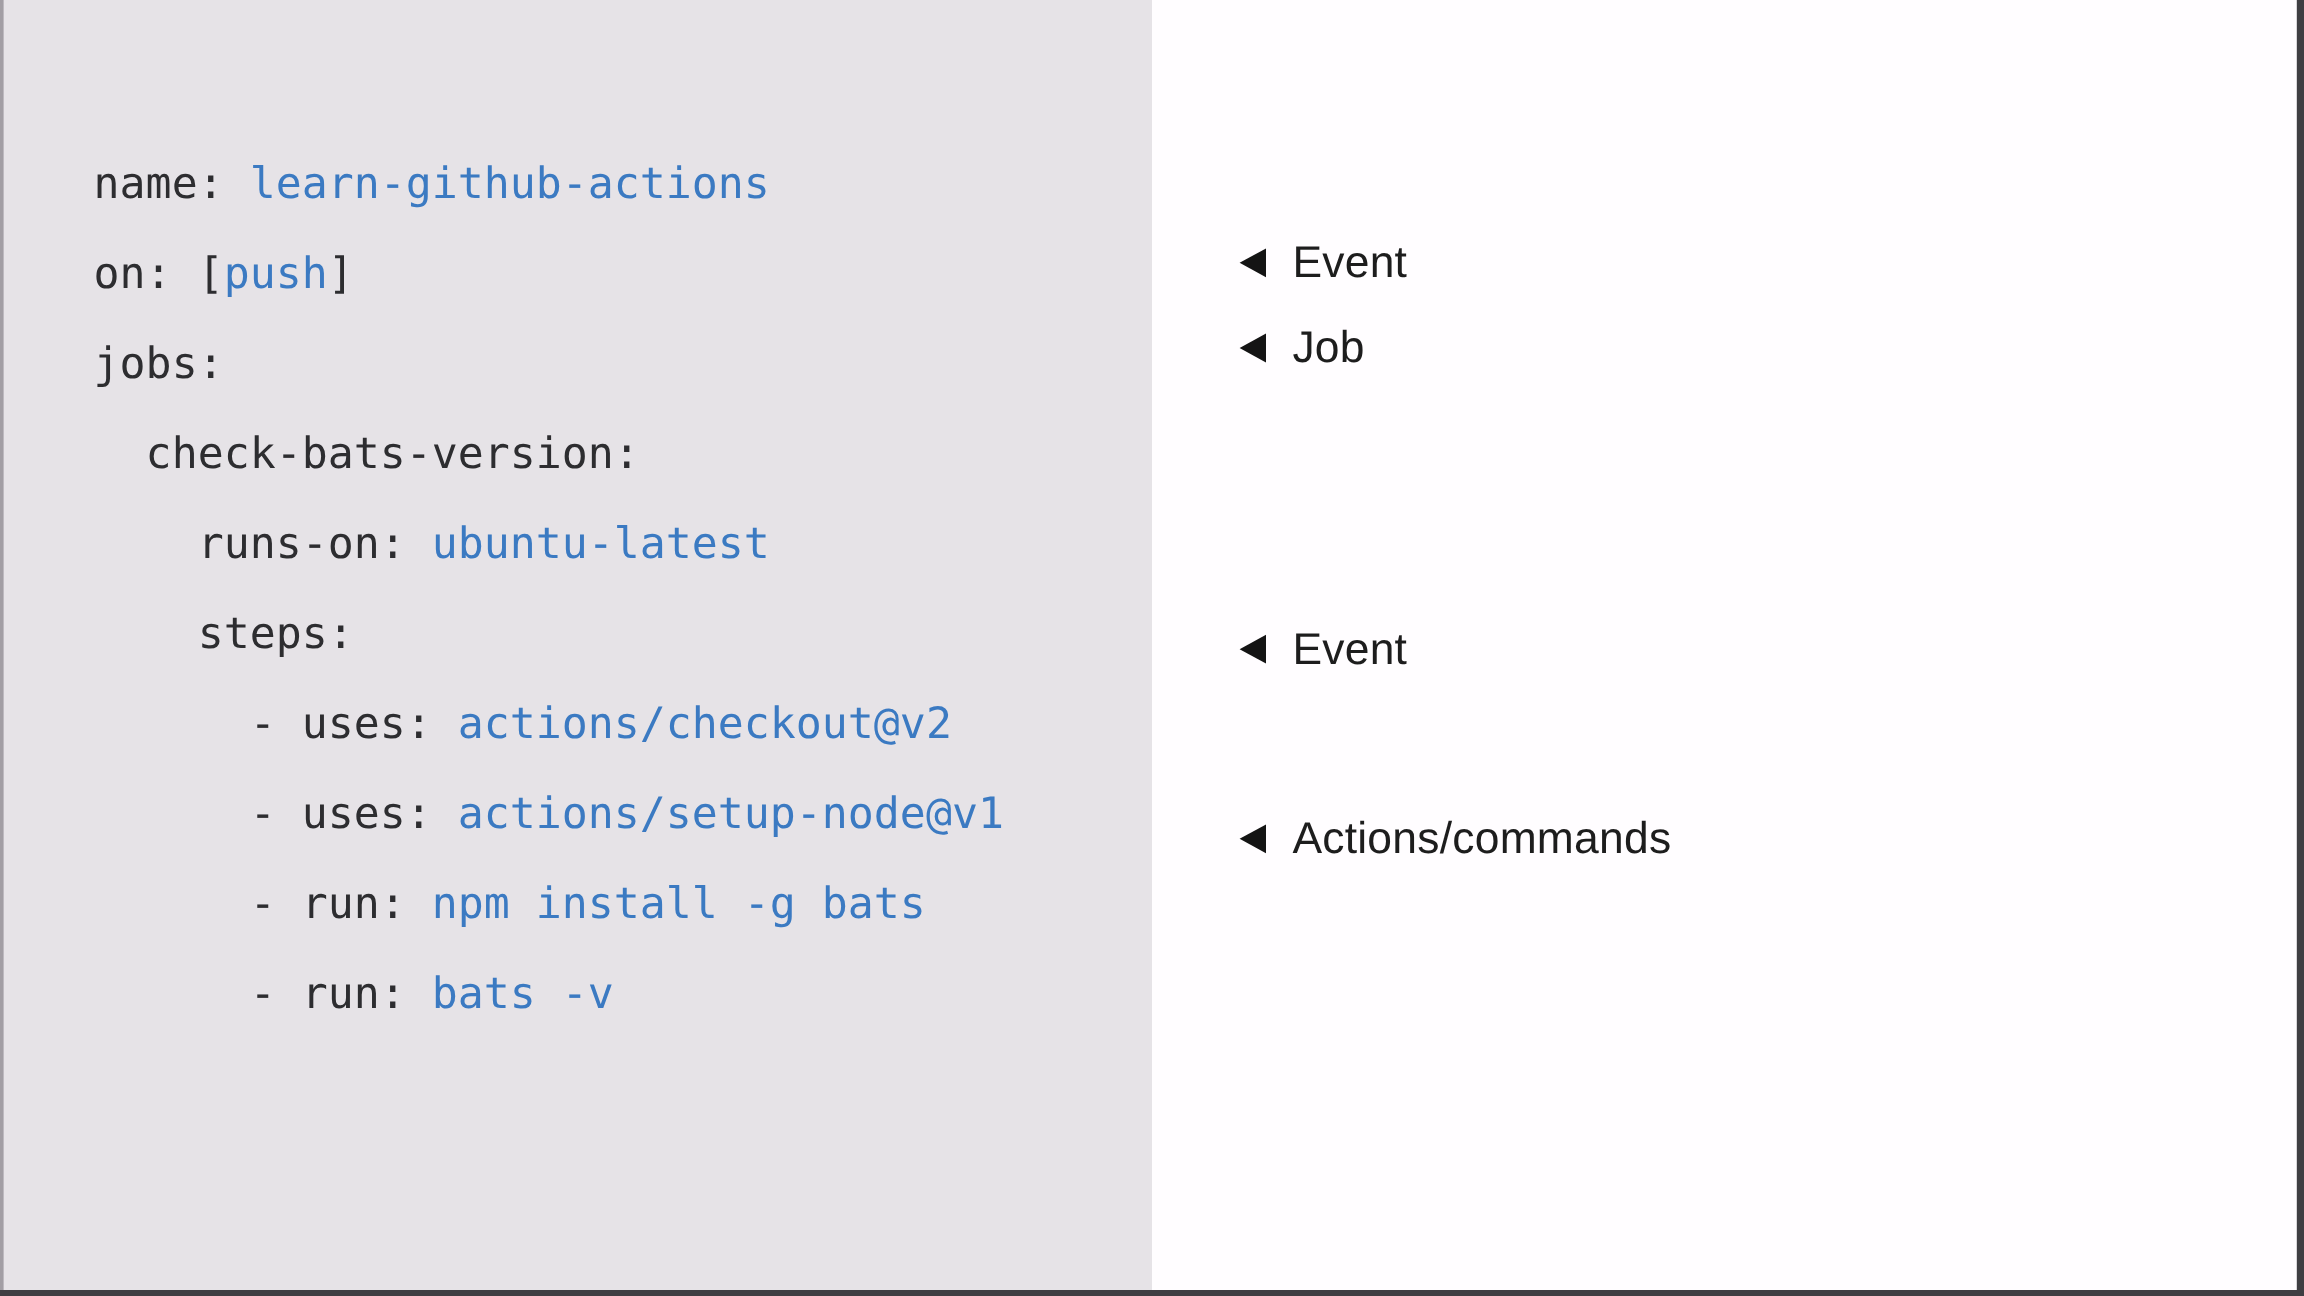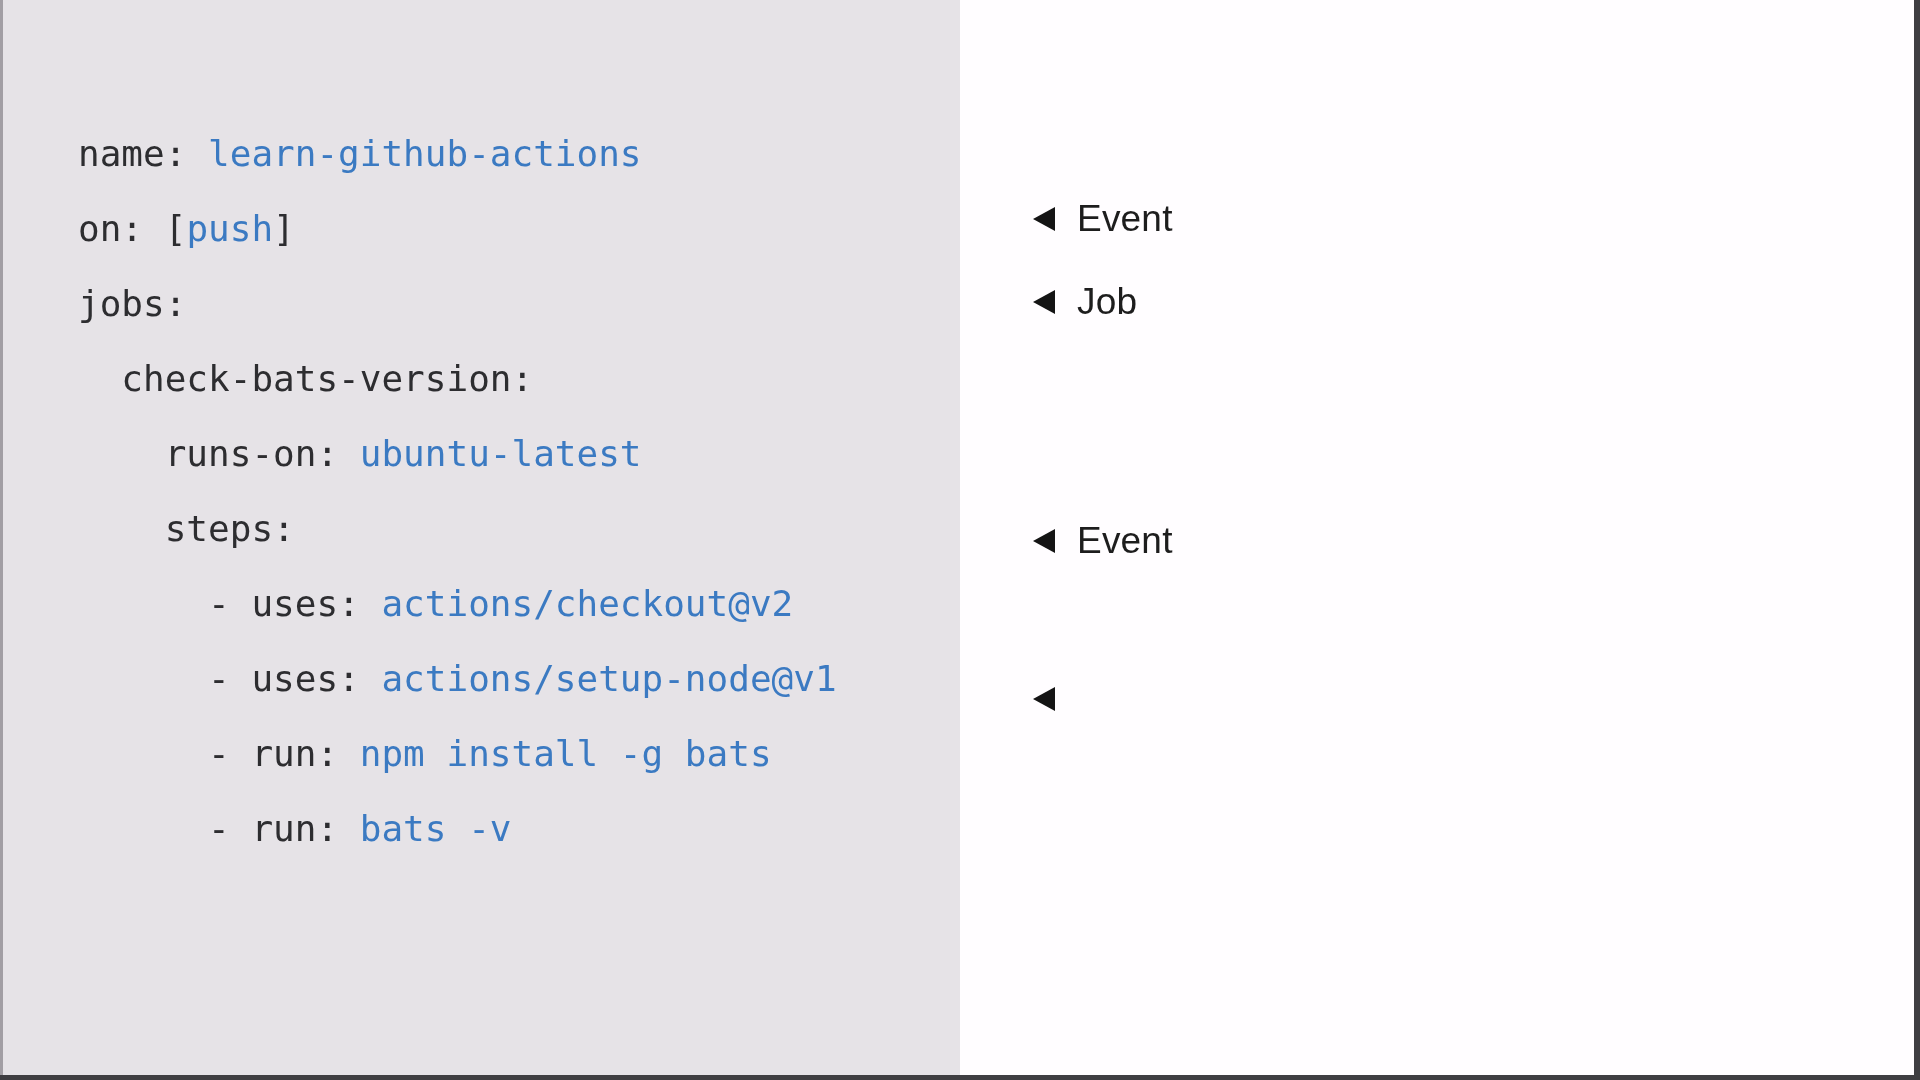--- a/index.html
+++ b/index.html
@@ -91,30 +91,31 @@
 
   <div class="panel-left">
     <pre id="code" class="code"><div class="code-line"><span class="key">name: </span><span class="val">learn-github-actions</span></div><div class="code-line"><span class="key">on: [</span><span class="val">push</span><span class="key">]</span></div><div class="code-line"><span class="key">jobs:</span></div><div class="code-line"><span class="key">  check-bats-version:</span></div><div class="code-line"><span class="key">    runs-on: </span><span class="val">ubuntu-latest</span></div><div class="code-line"><span class="key">    steps:</span></div><div class="code-line"><span class="key">      - uses: </span><span class="val">actions/checkout@v2</span></div><div class="code-line"><span class="key">      - uses: </span><span class="val">actions/setup-node@v1</span></div><div class="code-line"><span class="key">      - run: </span><span class="val">npm install -g bats</span></div><div class="code-line"><span class="key">      - run: </span><span class="val">bats -v</span></div></pre>
   </div>
 
   <div class="panel-right">
     <div class="annotation" style="top:197px">
       <span class="tri"></span>
       <span class="ann-label">Event</span>
     </div>
-    <div class="annotation" style="top:280px">
+    <div class="annotation" style="top:268px">
       <span class="tri"></span>
       <span class="ann-label">Job</span>
     </div>
     <div class="annotation" style="top:519px">
       <span class="tri"></span>
       <span class="ann-label">Event</span>
     </div>
     <div class="annotation" style="top:677px">
       <span class="tri"></span>
+      <span class="ann-label">Actions/commands</span>
     </div>
   </div>
 
   <div class="edge edge-left"></div>
   <div class="edge edge-right"></div>
   <div class="edge edge-bottom"></div>
 
 </div>
 
 </body></html>

